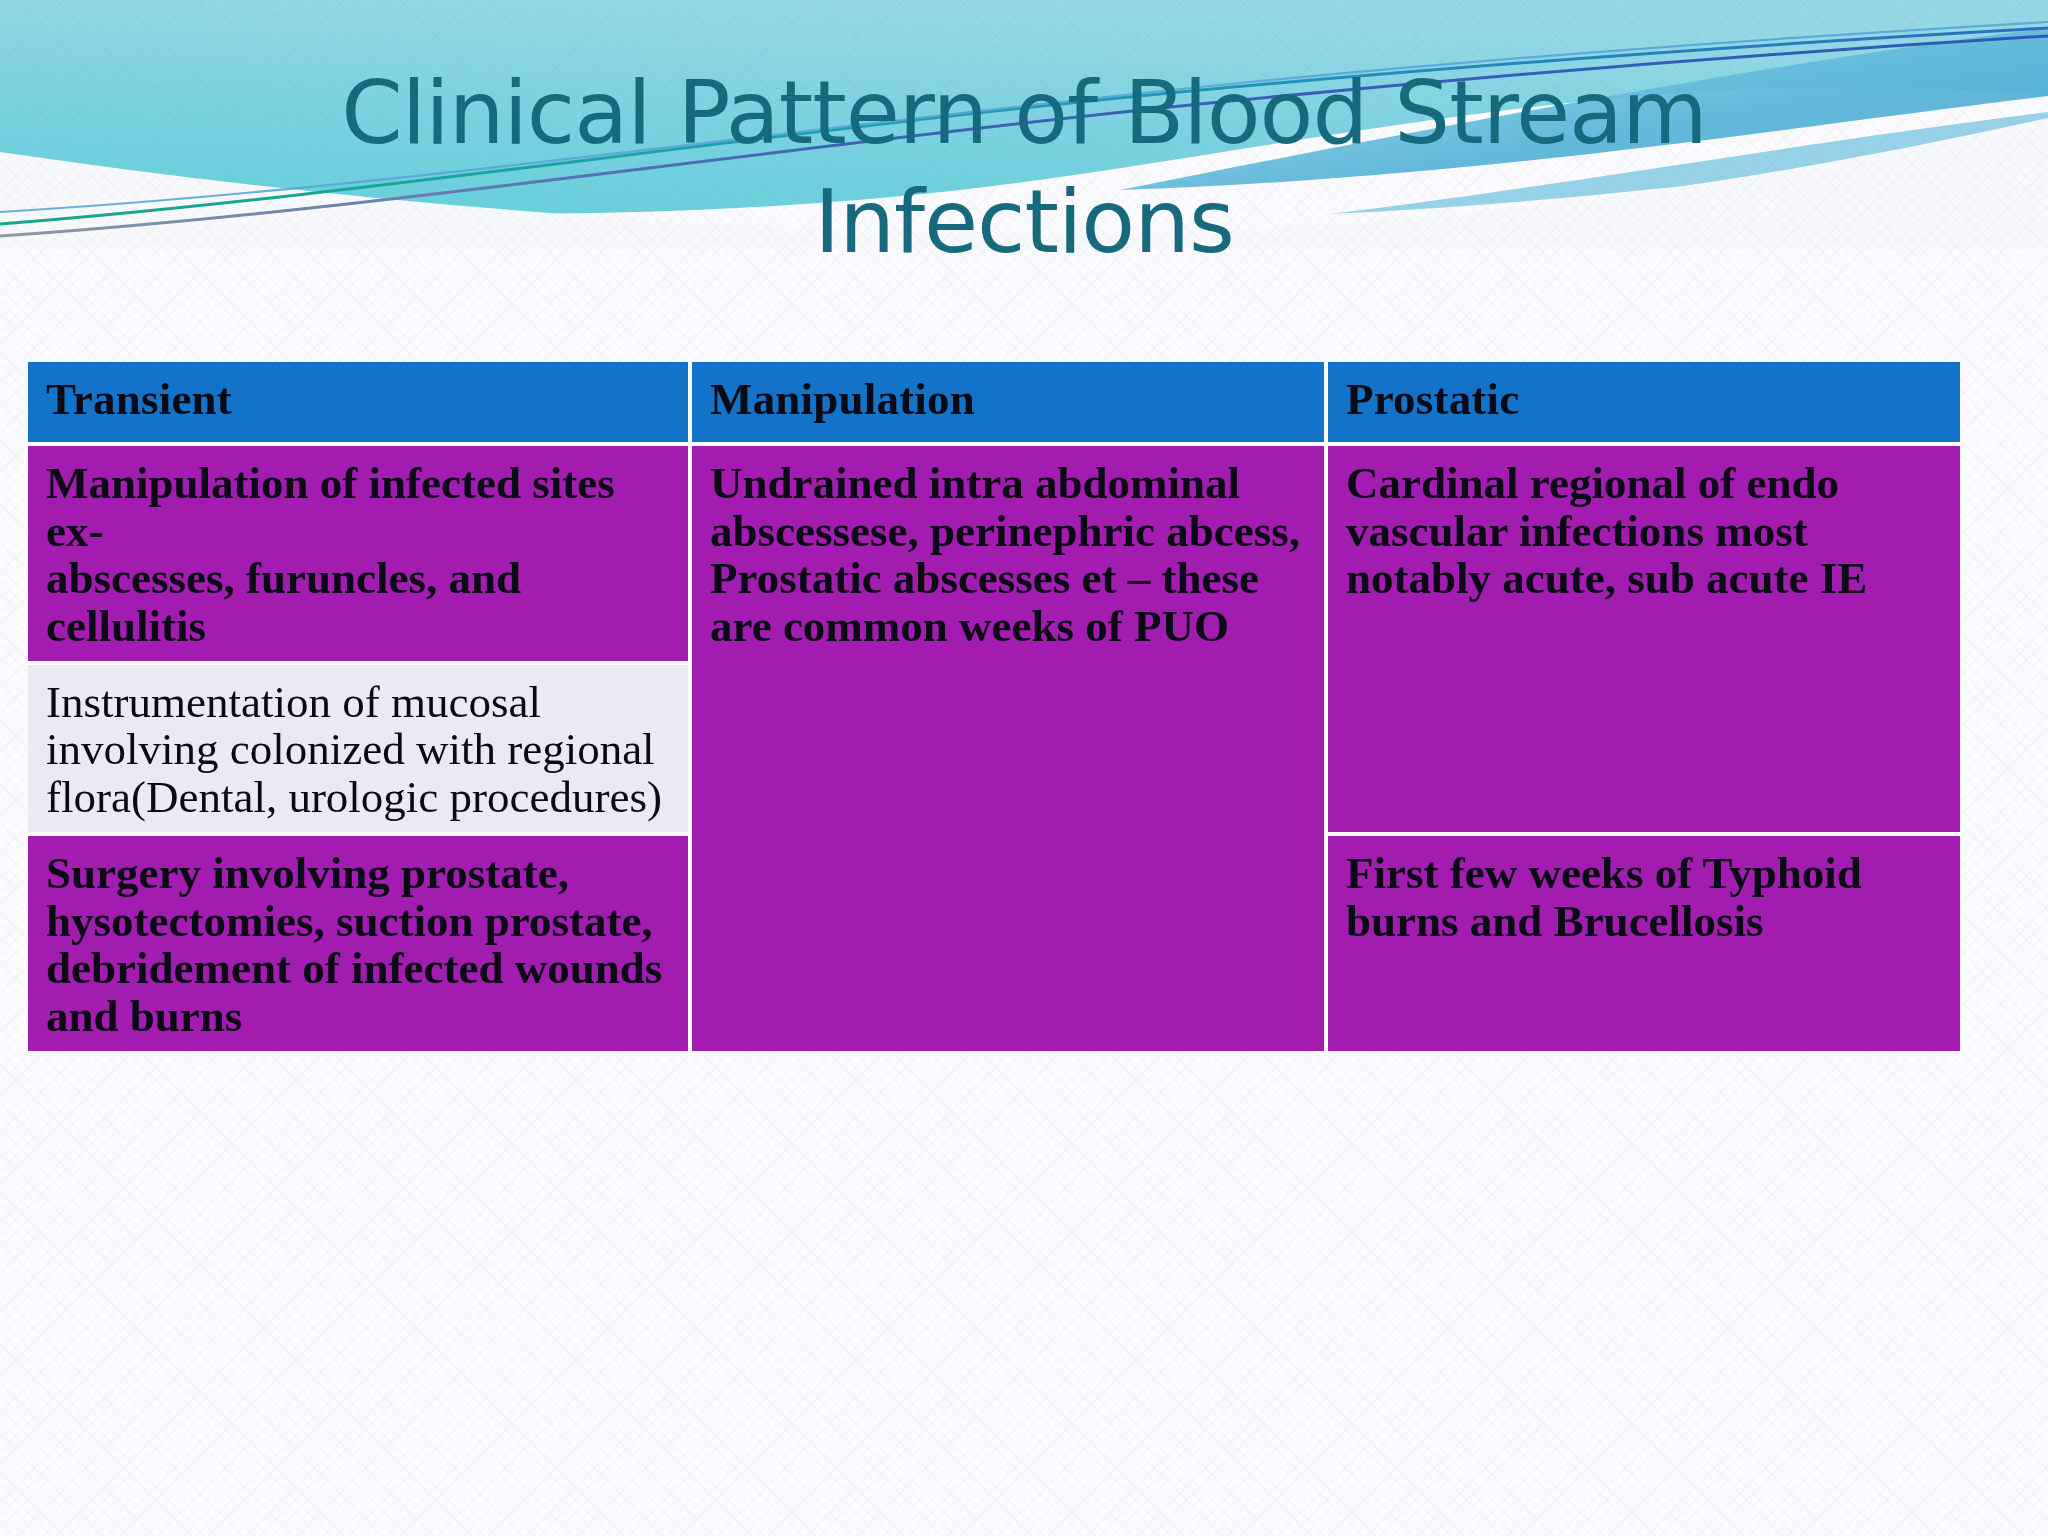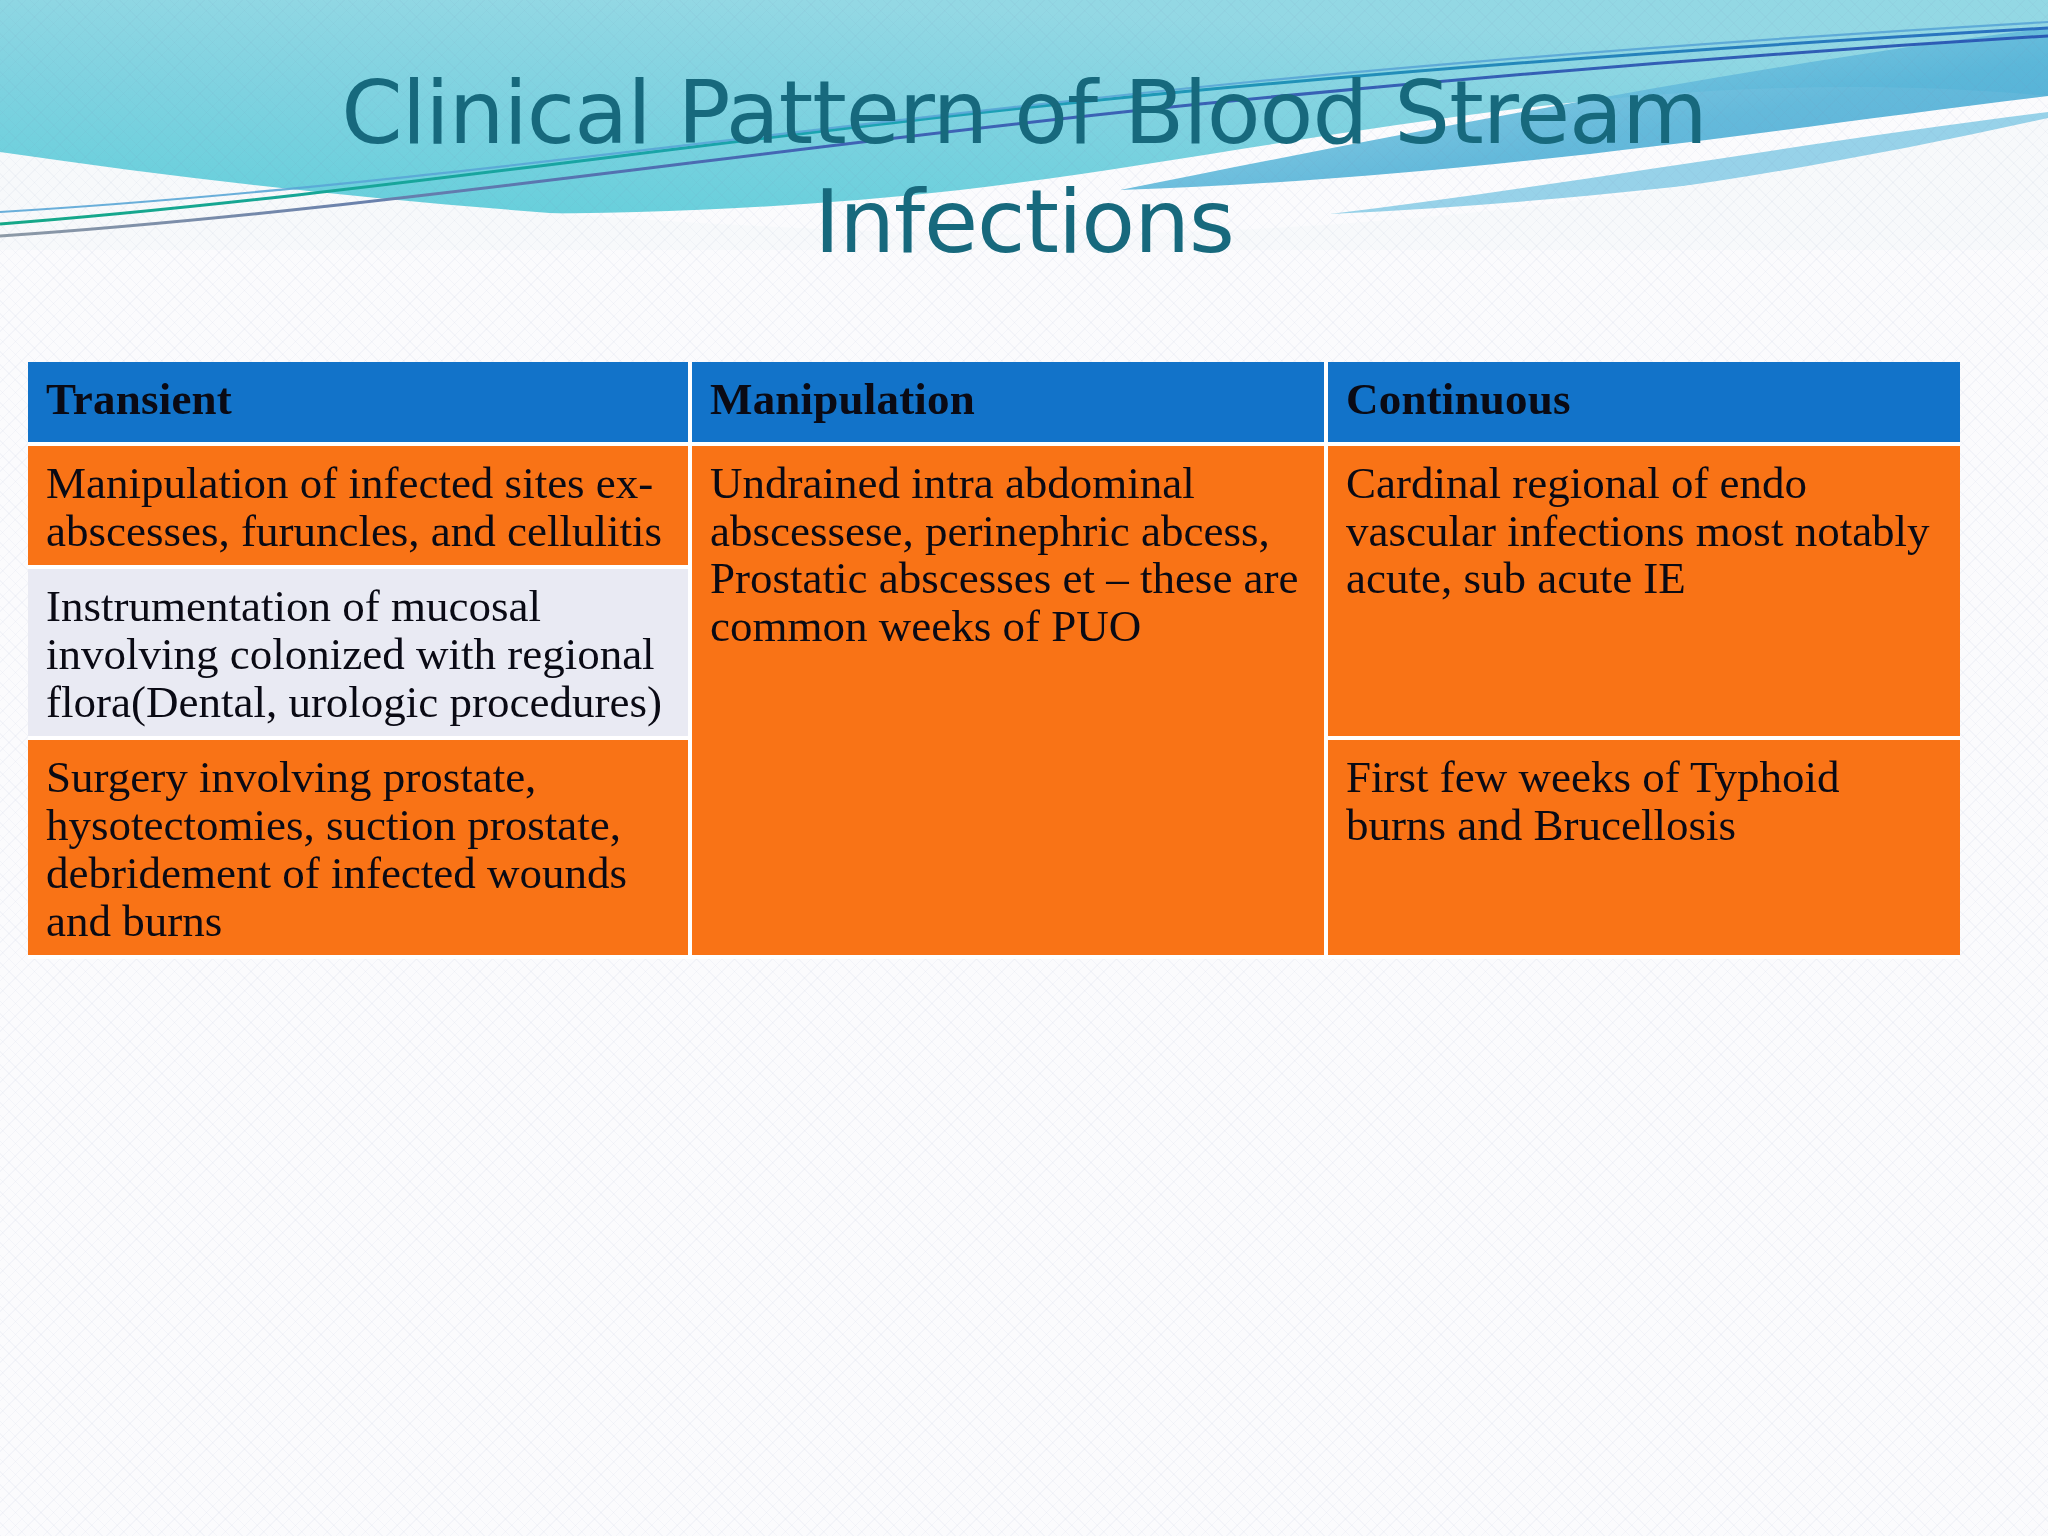--- a/index.html
+++ b/index.html
@@ -98,21 +98,21 @@
     color: #ffffff;
     font-weight: 700;
     font-size: 48px;
     line-height: 1.0;
     padding: 12px 18px 16px 18px;
     height: 56px;
     border-bottom: 6px solid #ffffff;
     letter-spacing: .2px;
   }
 
-  td.shade-a { background: #f97316; }
+  td.shade-a { background: #a21caf; font-weight: bold; }
   td.shade-b { background: #e9eaf3; }
 
   .cell-text { display: block; white-space: pre-line; }
 
   
   col.c1 { width: 660px; }
   col.c2 { width: 636px; }
   col.c3 { width: 636px; }
 </style>
 </head>
@@ -167,21 +167,21 @@
     <table class="ppt-table">
       <colgroup>
         <col class="c1">
           <col class="c2">
           <col class="c3">
       </colgroup>
       <thead>
         <tr>
           <th>Transient</th>
           <th>Manipulation</th>
-          <th>Continuous</th>
+          <th>Prostatic</th>
         </tr>
       </thead>
       <tbody>
         <tr>
           <td class="shade-a">
             <span class="cell-text">Manipulation of infected sites ex-
 abscesses, furuncles, and cellulitis</span>
           </td>
           <td class="shade-a" rowspan="3">
             <span class="cell-text">Undrained intra abdominal abscessese, perinephric abcess, Prostatic abscesses et – these are common weeks of PUO</span>

